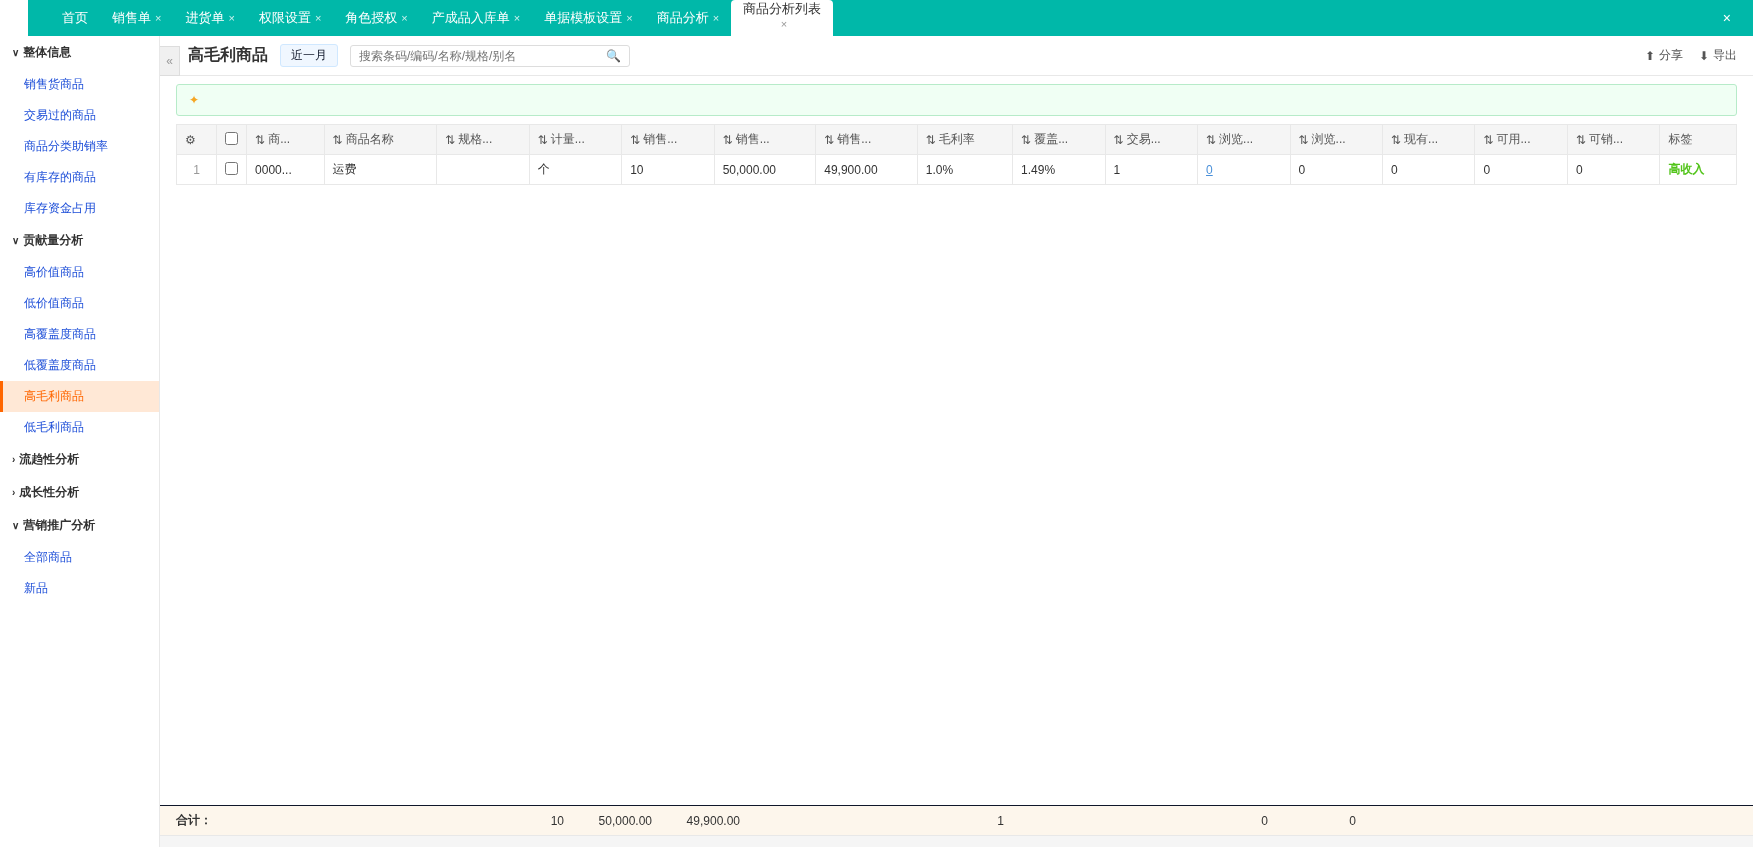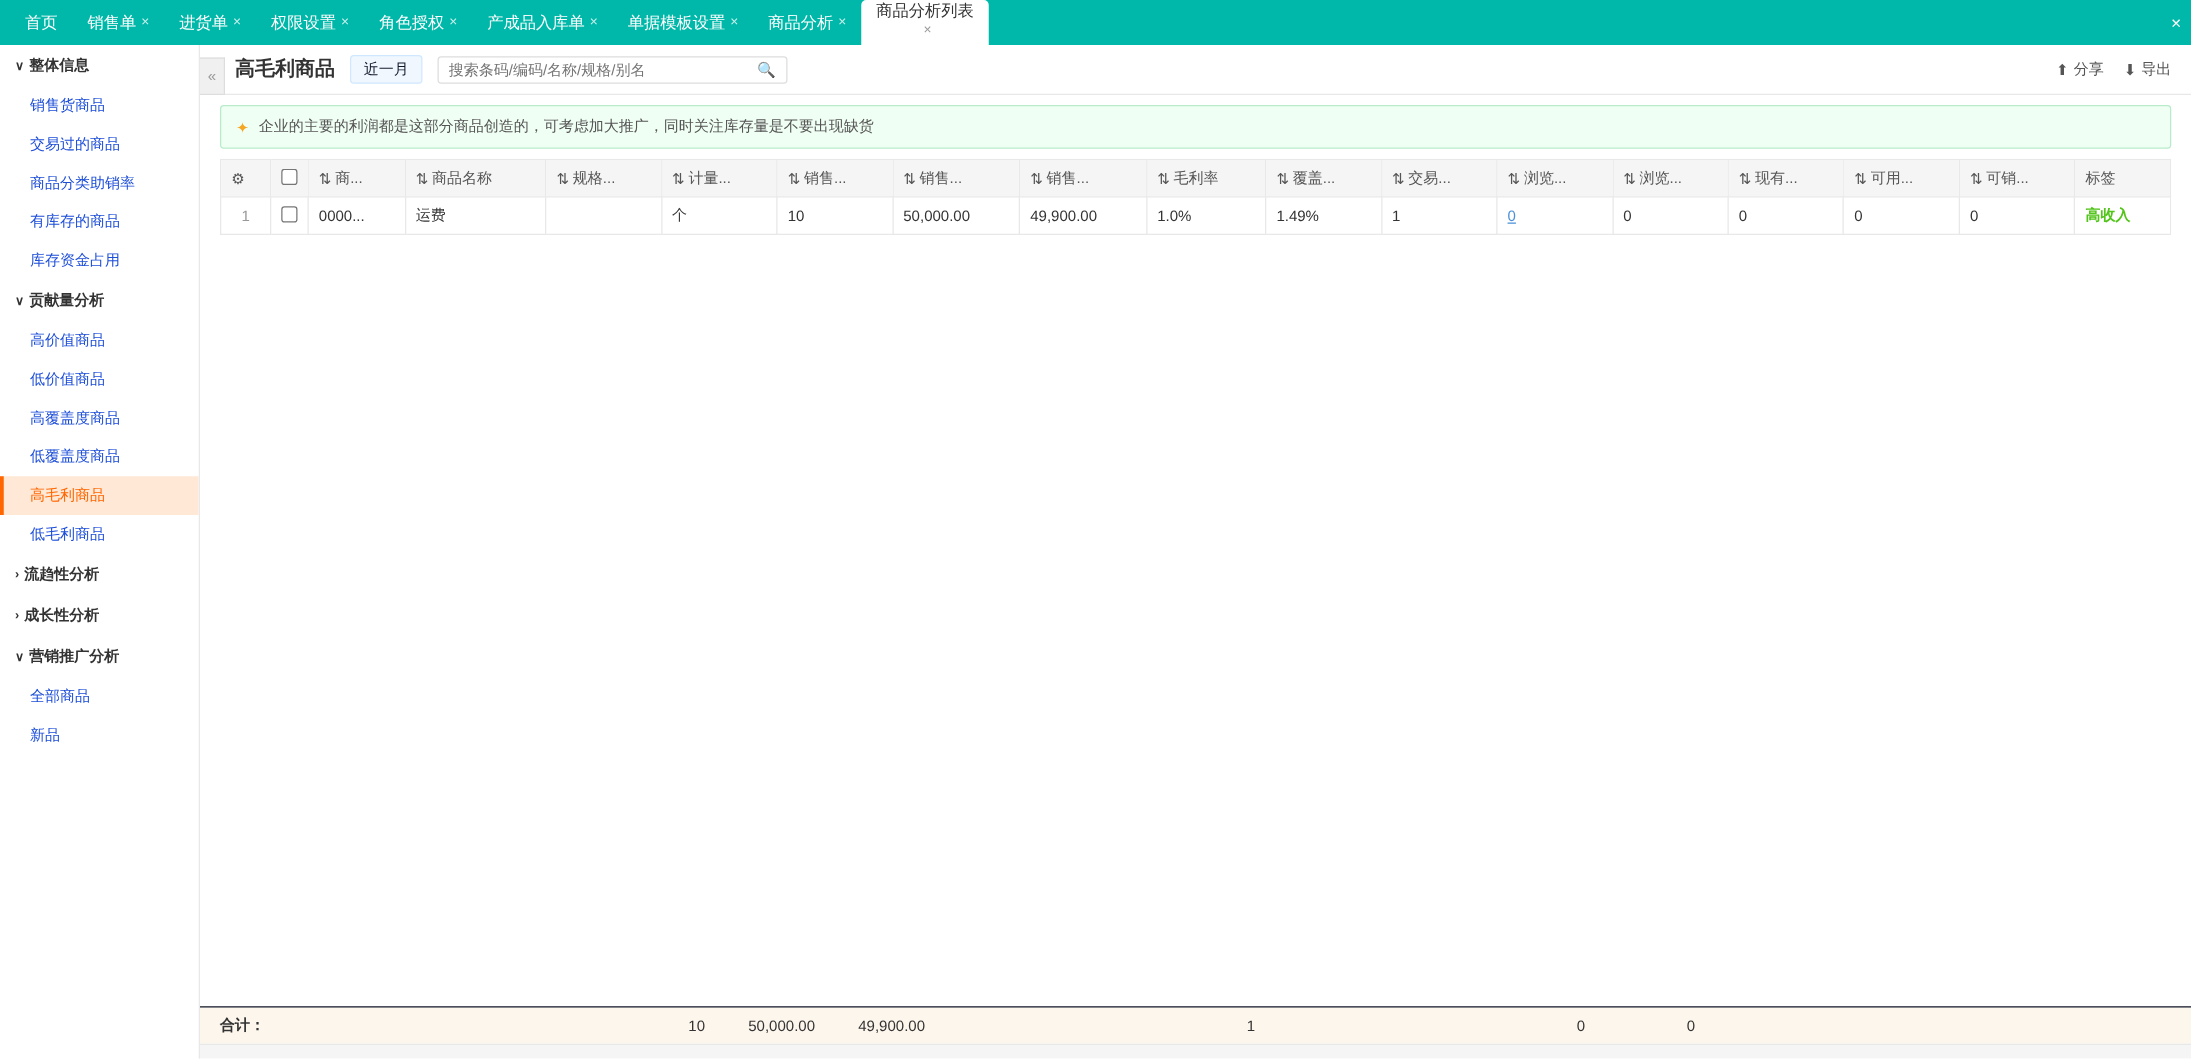--- a/index.html
+++ b/index.html
@@ -4,22 +4,23 @@
   <style>
     * { margin: 0; padding: 0; box-sizing: border-box; }
     body { font-family: 'Microsoft YaHei', Arial, sans-serif; font-size: 12px; background: #fff; overflow: hidden; width: 1753px; height: 847px; }
 
     
     .top-nav {
       display: flex;
       align-items: center;
       background: #00b8a9;
       height: 36px;
-      padding: 0 8px;
+      padding: 0 22px;
       color: #fff;
+      margin-left: 28px;
     }
     .top-nav .nav-item {
       padding: 0 12px;
       height: 36px;
       display: flex;
       align-items: center;
       cursor: pointer;
       white-space: nowrap;
       font-size: 13px;
       color: #fff;
@@ -386,21 +387,20 @@
         </div>
         <div class="action-btn">
           <span>⬇</span>
           <span>导出</span>
         </div>
       </div>
     </div>
 
     <div class="info-banner">
       <span class="info-icon">✦</span>
-      <span>企业的主要的利润都是这部分商品创造的，可考虑加大推广，同时关注库存量是不要出现缺货</span>
     </div>
 
     <div class="table-wrapper">
       <table>
         <thead>
           <tr>
             <th>
               <div class="col-header">⚙</div>
             </th>
             <th>

